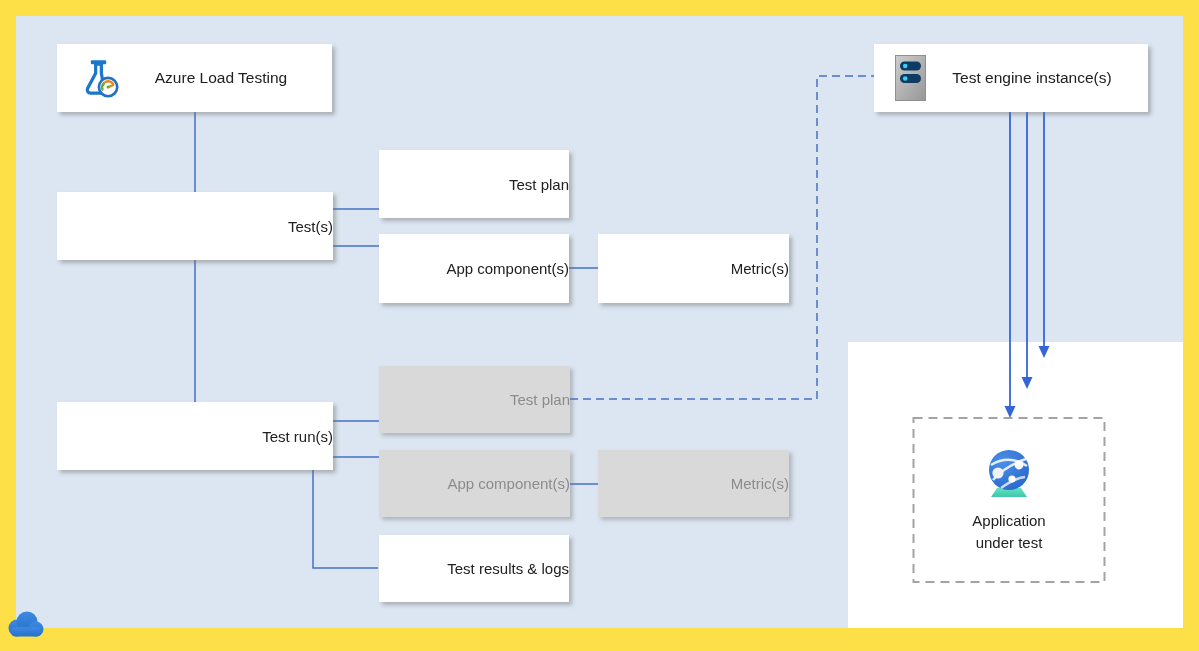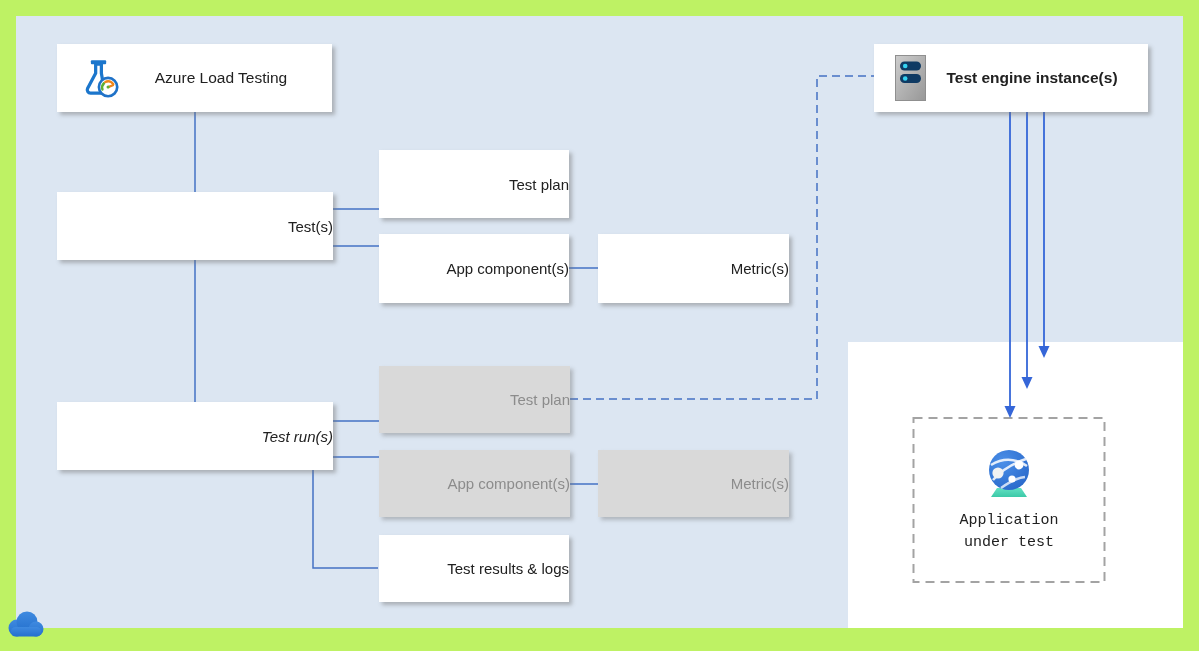--- a/index.html
+++ b/index.html
@@ -1,19 +1,19 @@
 <!DOCTYPE html>
 <html><head>
 <meta charset="utf-8">
 <style>
   html,body{margin:0;padding:0;background:#ffffff;}
   #canvas{
     position:relative;
     width:1199px;height:651px;
-    background:#bef264;
+    background:#fde047;
     font-family:"Liberation Sans",sans-serif;
     overflow:hidden;
   }
   .bg-blue{position:absolute;left:16px;top:16px;width:1167px;height:612px;background:#dce6f2;}
   .bg-cut{position:absolute;left:848px;top:342px;width:335px;height:286px;background:#ffffff;}
   svg.connector-layer{position:absolute;left:0;top:0;z-index:1;}
   .node{
     position:absolute;z-index:2;
     background:#ffffff;
     box-shadow:3px 3px 4px rgba(110,110,110,0.45);
@@ -26,21 +26,21 @@
   .node.h .lbl{flex:1;text-align:center;padding-right:10px;font-size:15.5px;}
   .icon{display:flex;align-items:center;justify-content:center;}
   .app-box{
     position:absolute;z-index:2;
     left:913px;top:418px;width:192px;height:165px;
     display:flex;flex-direction:column;align-items:center;justify-content:center;
     box-sizing:border-box;
   }
   .app-box .app-label{
     margin-top:10px;width:110px;text-align:center;
-    font-size:15px;color:#212121;line-height:1.45;font-family:Liberation Mono, monospace;
+    font-size:15px;color:#212121;line-height:1.45;
   }
   .cloud{position:absolute;left:6px;top:609px;z-index:3;}
 </style>
 </head>
 <body>
 
 <div id="canvas">
 
   <div class="bg-blue"></div>
   <div class="bg-cut"></div>
@@ -95,41 +95,41 @@
   </div>
 
   <div class="node" style="left:379px;top:234px;width:190px;height:69px;">
     <span>App component(s)</span>
   </div>
 
   <div class="node" style="left:598px;top:234px;width:191px;height:69px;">
     <span>Metric(s)</span>
   </div>
 
-  <div class="node" style="left:57px;top:402px;width:276px;height:68px;font-style:italic;">
+  <div class="node" style="left:57px;top:402px;width:276px;height:68px;">
     <span>Test run(s)</span>
   </div>
 
   <div class="node gray" style="left:379px;top:366px;width:191px;height:67px;">
     <span>Test plan</span>
   </div>
 
   <div class="node gray" style="left:379px;top:450px;width:191px;height:67px;">
     <span>App component(s)</span>
   </div>
 
   <div class="node gray" style="left:598px;top:450px;width:191px;height:67px;">
     <span>Metric(s)</span>
   </div>
 
   <div class="node" style="left:379px;top:535px;width:190px;height:67px;padding-left:44px;">
     <span>Test results &amp; logs</span>
   </div>
 
-  <div class="node h" style="left:874px;top:44px;width:274px;height:68px;font-weight:bold;">
+  <div class="node h" style="left:874px;top:44px;width:274px;height:68px;">
     <span class="icon">
       <svg width="31" height="46" viewBox="0 0 31 46">
         <defs>
           <linearGradient id="srv" x1="0" y1="0" x2="1" y2="1">
             <stop offset="0" stop-color="#cdcdcd"></stop>
               <stop offset="1" stop-color="#979797"></stop>
           </linearGradient>
         </defs>
         <rect x="0.5" y="0.5" width="30" height="45" fill="url(#srv)" stroke="#8f8f8f" stroke-width="1"></rect>
         <rect x="5" y="6.5" width="21" height="9" rx="4.5" fill="#0f3a63"></rect>

